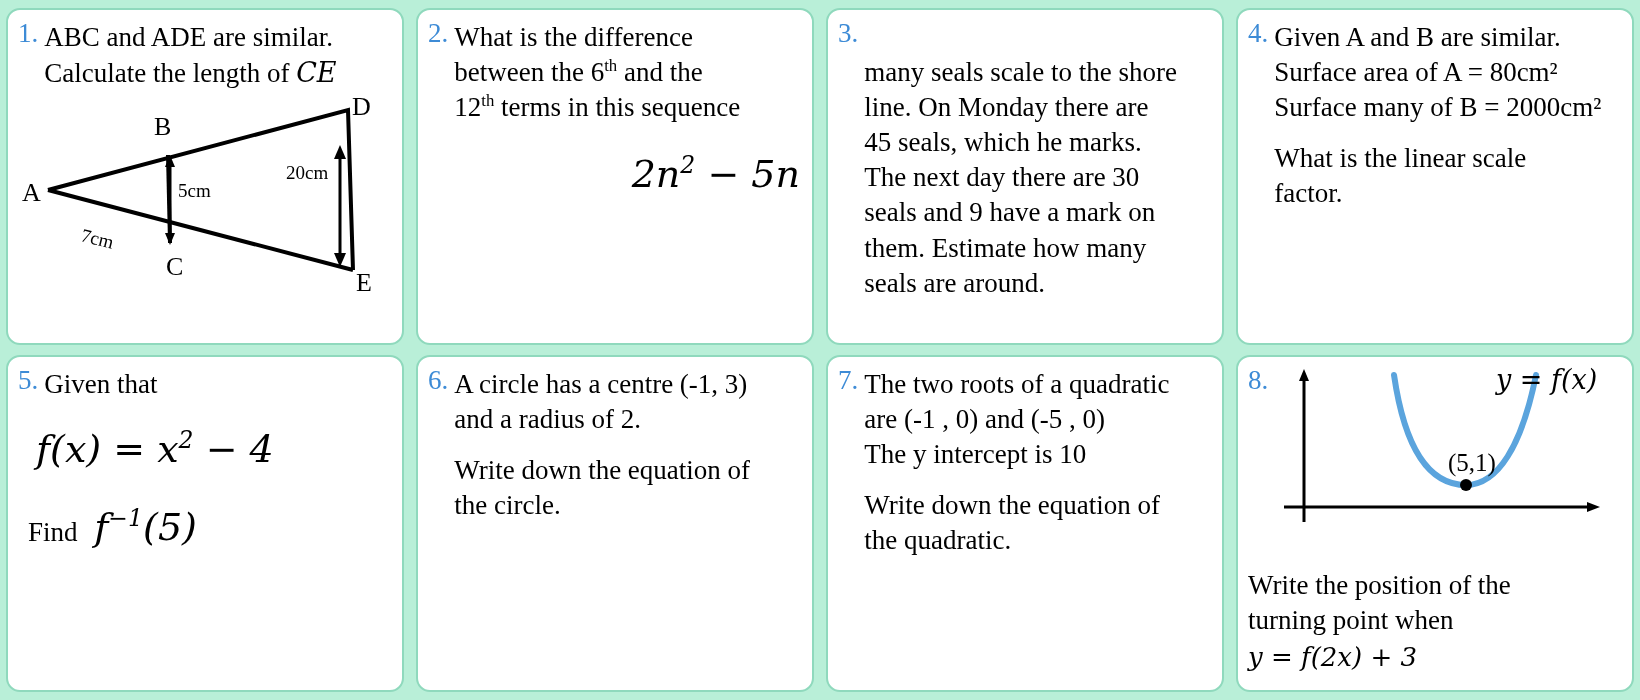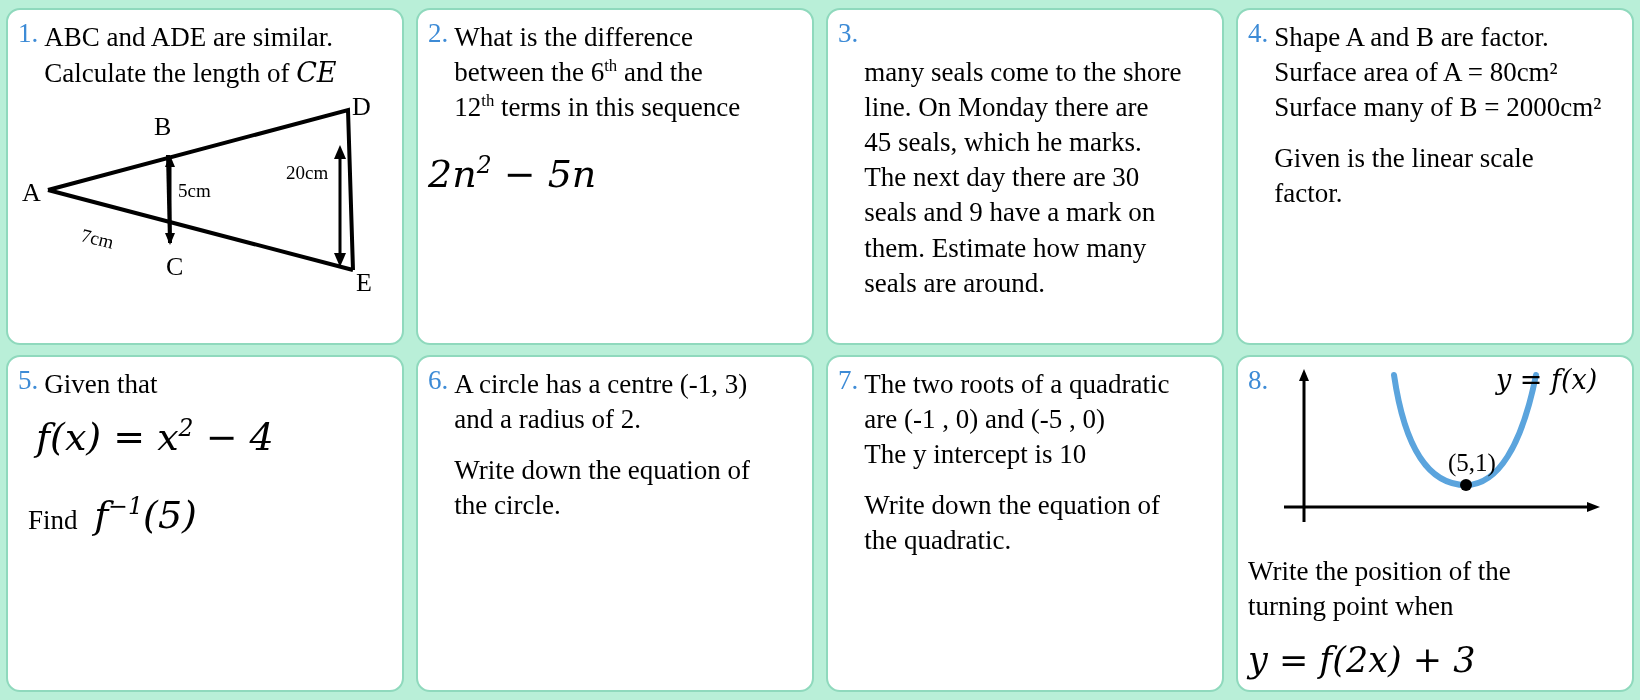--- a/index.html
+++ b/index.html
@@ -71,46 +71,46 @@
   .spacer {
     height: 16px;
   }
   .tight {
     line-height: 1.3;
   }
   .fig {
     margin-top: 4px;
   }
   .center-math {
-    text-align: left;
+    text-align: right;
     margin-top: 26px;
   }
   .q5-fx {
-    margin: 12px 0 0 18px;
+    margin: 24px 0 0 18px;
     font-family: "DejaVu Serif", serif;
     font-style: italic;
     font-size: 38px;
   }
   .q5-find {
     margin: 34px 0 0 10px;
     font-size: 27px;
   }
   .q5-find .math-big {
     margin-left: 10px;
   }
   .q8-caption {
     font-size: 27px;
     line-height: 1.3;
-    margin-top: 5px;
+    margin-top: 19px;
   }
   .q8-eq {
     font-family: "DejaVu Serif", serif;
     font-style: italic;
-    font-size: 35px;
-    margin-top: 16px;
+    font-size: 26px;
+    margin-top: 4px;
   }
   .nowrap { white-space: nowrap; }
 </style>
 </head>
 <body>
 
 <div class="grid">
 
   <div class="card">
     <div class="row-top">
@@ -159,40 +159,40 @@
     <div class="center-math">
       <span class="math-big">2<i>n</i><sup>2</sup> − 5<i>n</i></span>
     </div>
   </div>
 
   <div class="card">
     <div class="row-top">
       <span class="qnum">3.</span>
       <span class="qbody tight">
         <br>
-        <span>many seals come to the shore</span><br>
+        <span>many seals scale to the shore</span><br>
         <span>line. On Monday there are</span><br>
         <span>45 seals, which he marks.</span><br>
         <span>The next day there are 30</span><br>
         <span>seals and 9 have a mark on</span><br>
         <span>them. Estimate how many</span><br>
         <span>seals are around.</span>
       </span>
     </div>
   </div>
 
   <div class="card">
     <div class="row-top">
       <span class="qnum">4.</span>
       <span class="qbody tight">
-        <span class="nowrap">Shape A and B are factor.</span><br>
+        <span class="nowrap">Given A and B are similar.</span><br>
         <span class="nowrap">Surface area of A = 80cm²</span><br>
         <span class="nowrap">Surface many of B = 2000cm²</span>
         <div class="spacer"></div>
-        <span>Given is the linear scale</span><br>
+        <span>What is the linear scale</span><br>
         <span>factor.</span>
       </span>
     </div>
   </div>
 
   <div class="card">
     <div class="row-top">
       <span class="qnum">5.</span>
       <span class="qbody tight">Given that</span>
     </div>

